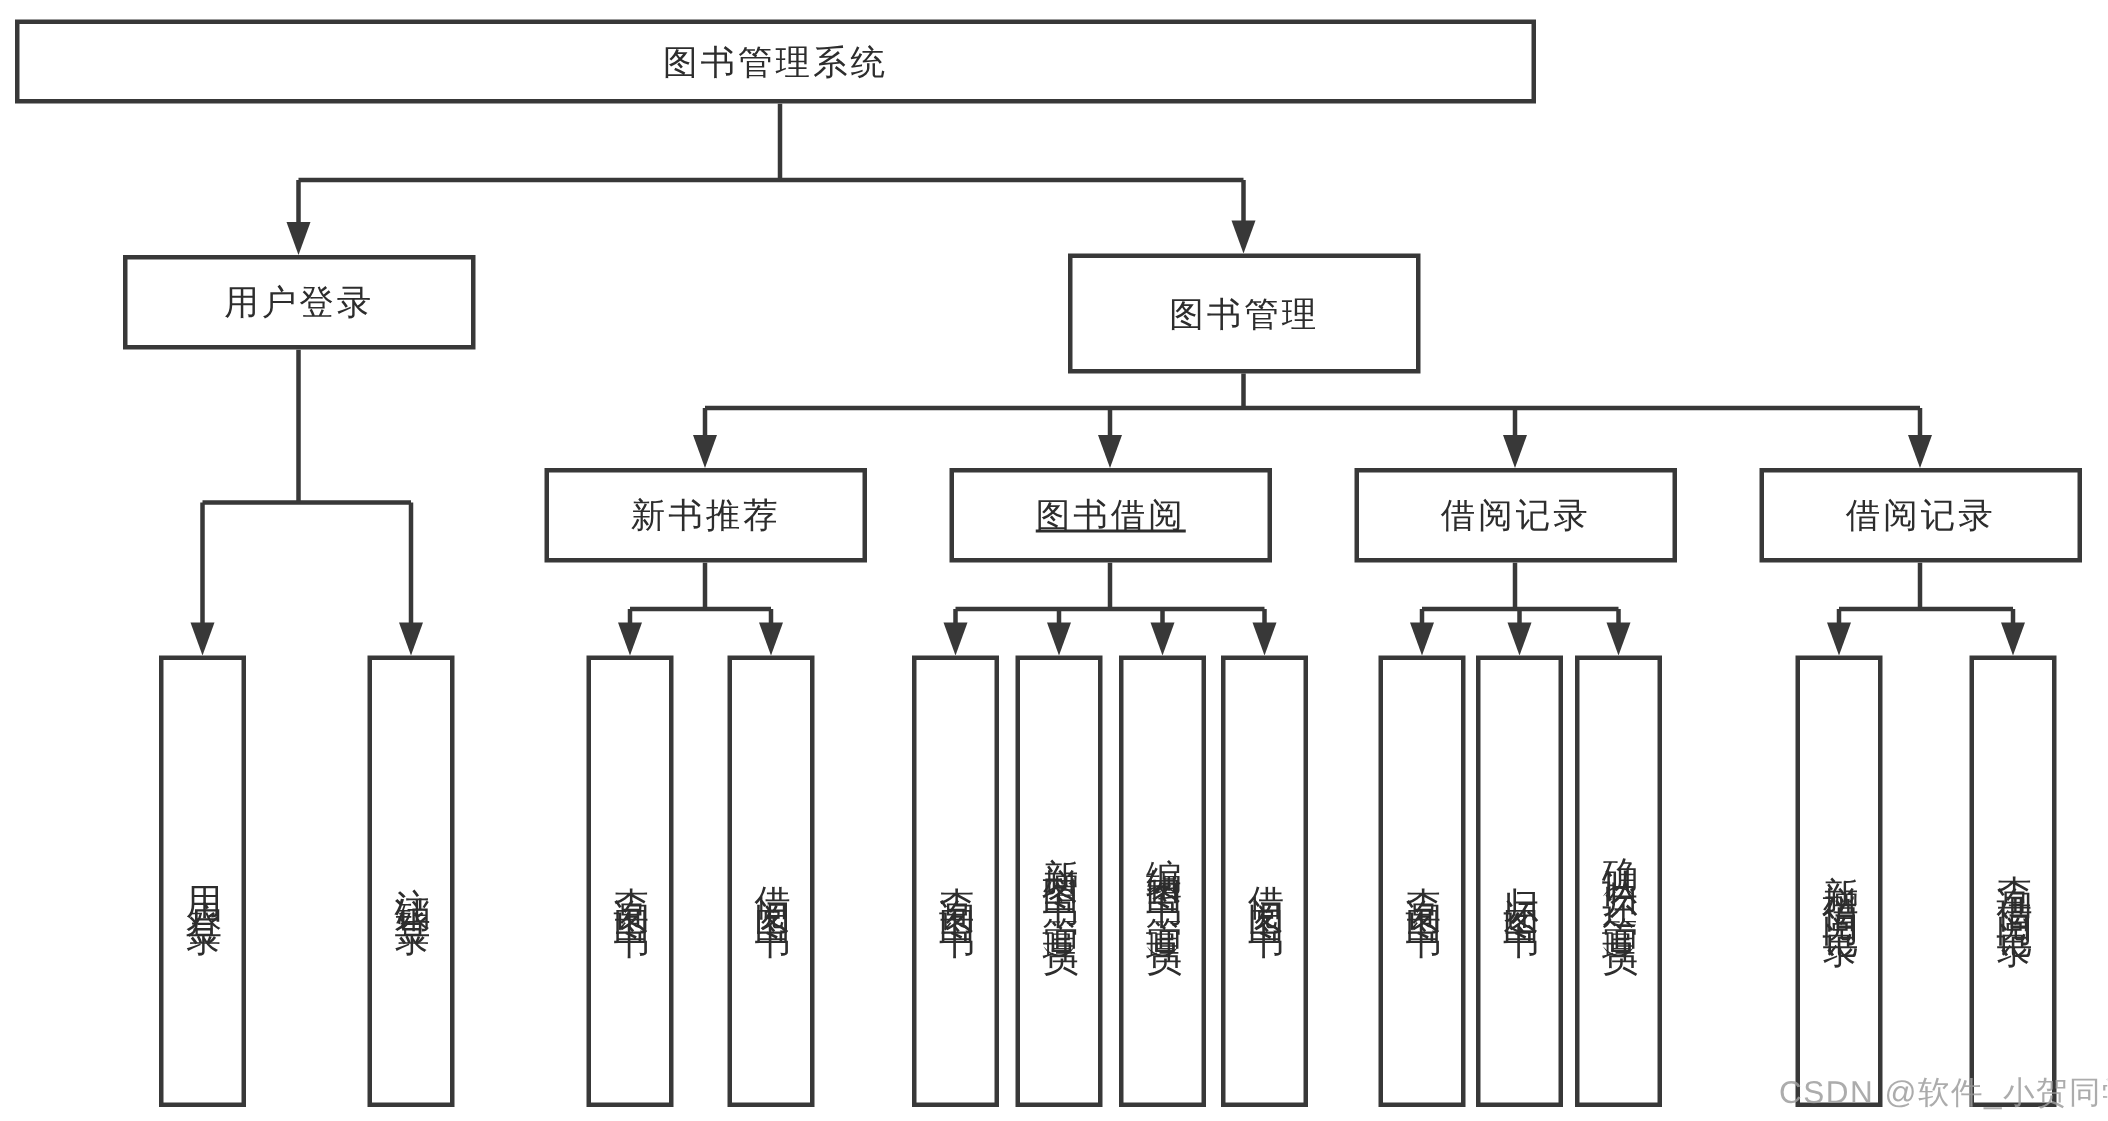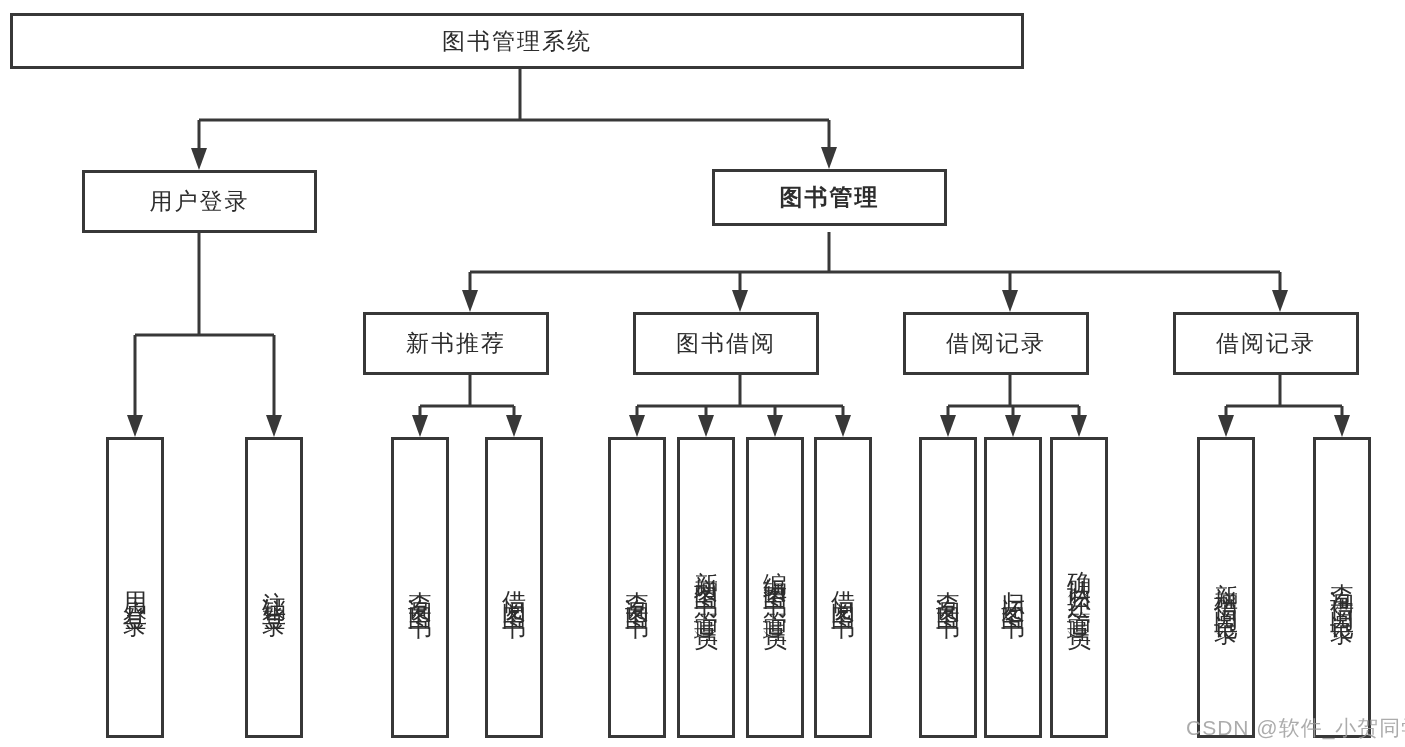--- a/index.html
+++ b/index.html
@@ -32,24 +32,24 @@
     color: #2d2d2d;
     z-index: 2;
   }
   .hlabel {
     font-size: 23px;
     letter-spacing: 2px;
     white-space: nowrap;
   }
   .root { left: 10px; top: 13px; width: 1014px; height: 56px; }
   .lvl2a { left: 82px;  top: 170px; width: 235px; height: 63px; }
-  .lvl2b { left: 712px; top: 169px; width: 235px; height: 57px; font-weight: bold; }
-  .lvl3 { top: 312px; width: 186px; height: 63px; }
+  .lvl2b { left: 712px; top: 169px; width: 235px; height: 80px; }
+  .lvl3 { top: 312px; width: 215px; height: 63px; }
   .l3-1 { left: 363px; }
-  .l3-2 { left: 633px; }
+  .l3-2 { left: 633px; text-decoration: underline; }
   .l3-3 { left: 903px; }
   .l3-4 { left: 1173px; }
   .leaf { top: 437px; width: 58px; height: 301px; }
   .vlabel {
     writing-mode: vertical-rl;
     text-orientation: mixed;
     font-size: 24px;
     letter-spacing: 8px;
     line-height: 1;
     white-space: nowrap;

